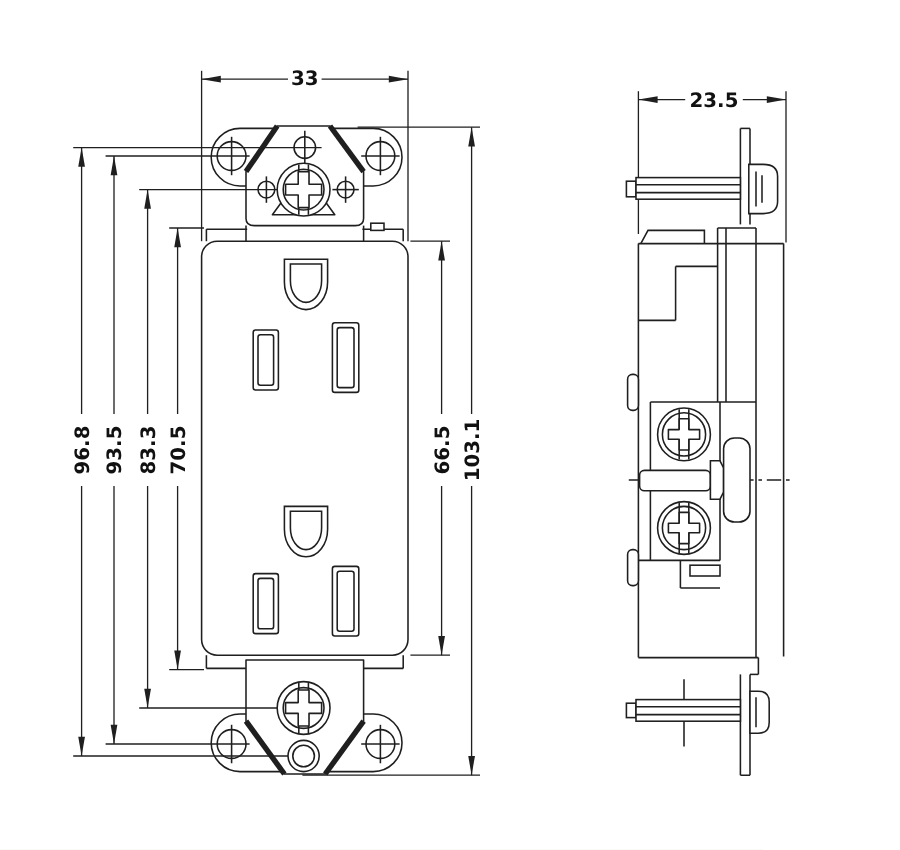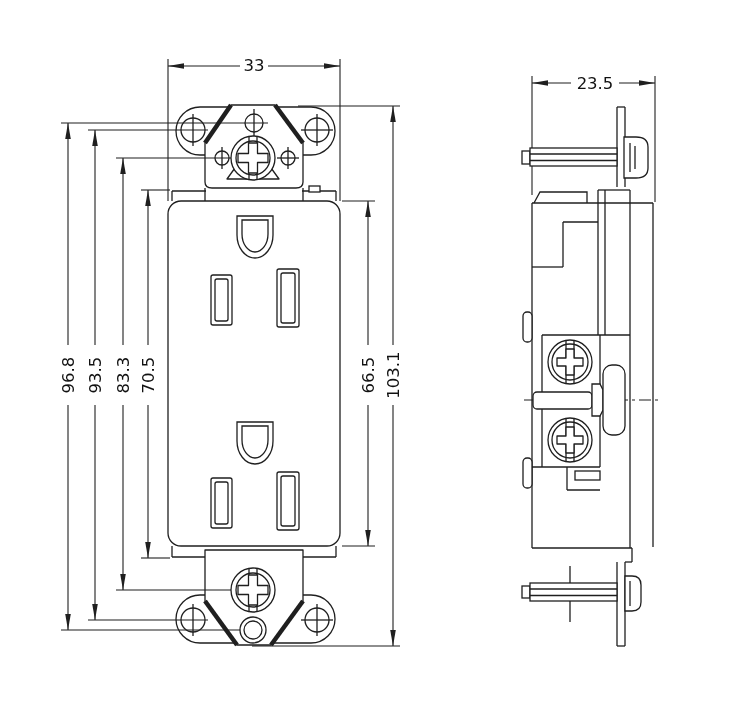--- a/index.html
+++ b/index.html
@@ -1,18 +1,18 @@
 <!DOCTYPE html>
 <html><head>
 <meta charset="utf-8">
 <style>
   html,body{margin:0;padding:0;}
   body{background:#f0f0f0;font-family:"DejaVu Sans",sans-serif;}
   .sheet{
-    width:750px;height:708px;background:#fff;position:relative;overflow:hidden;
+    width:750px;height:708px;background:#fff;position:relative;overflow:hidden;font-weight:bold;
   }
   svg{display:block;}
   .ln{stroke:#1f1f1f;stroke-width:1.3;fill:none;}
   .lnw{stroke:#1f1f1f;stroke-width:1.3;fill:#ffffff;}
   .thick{stroke:#1f1f1f;stroke-width:4.5;fill:none;stroke-linecap:butt;}
   .dim{stroke:#1f1f1f;stroke-width:1.1;fill:none;}
   .arr{fill:#1f1f1f;stroke:none;}
   .dimtxt{font-family:"DejaVu Sans",sans-serif;font-size:16.5px;fill:#111;}
   .rnd{stroke-linejoin:round;}
 </style>

